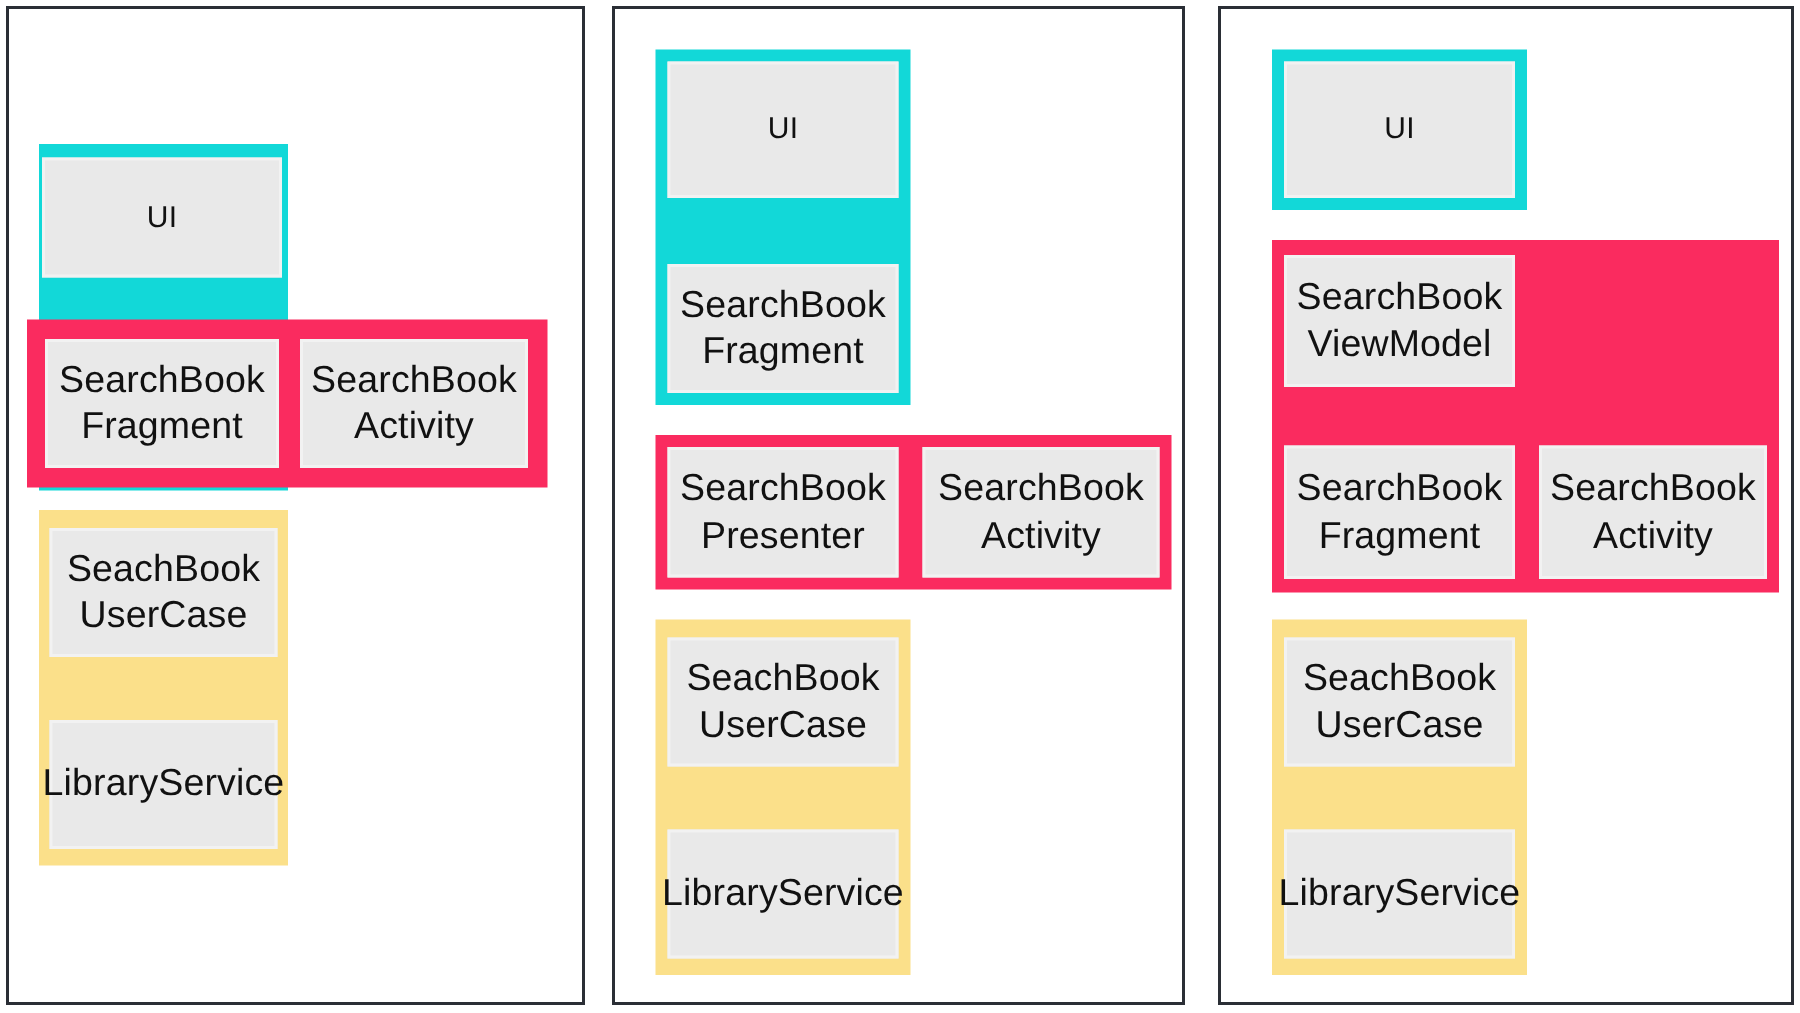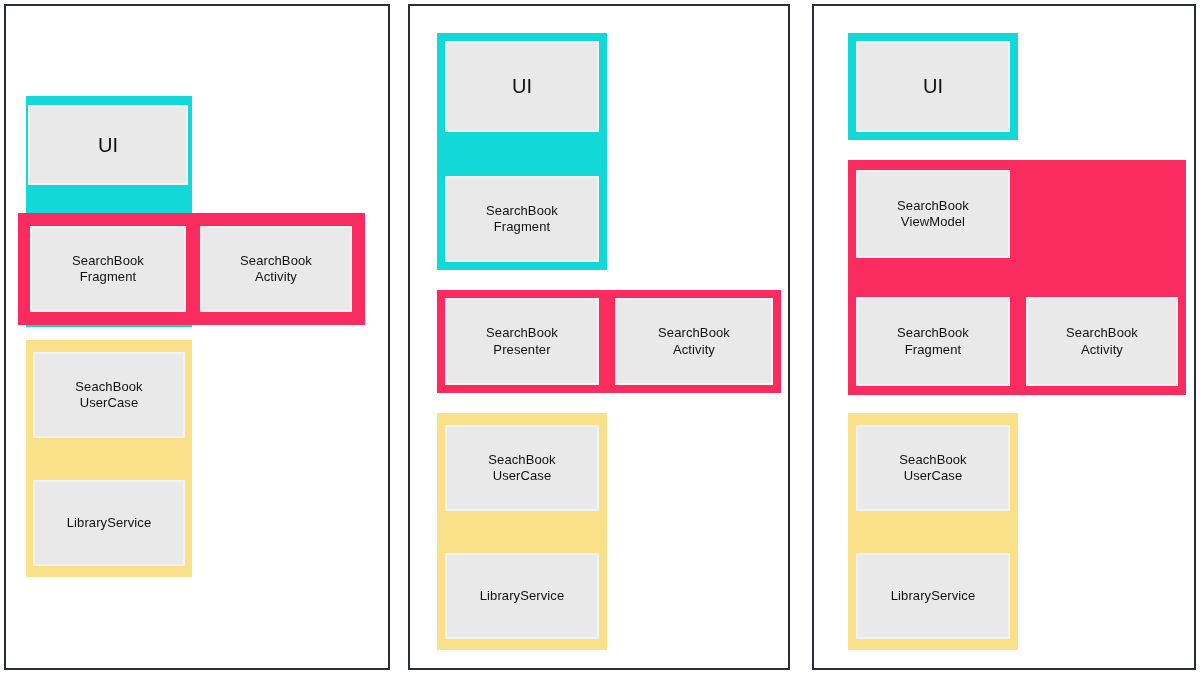--- a/index.html
+++ b/index.html
@@ -44,21 +44,21 @@
     display: flex;
     align-items: center;
     justify-content: center;
     text-align: center;
     color: #111111;
     font-size: 19px;
     line-height: 1.25;
     letter-spacing: 0.1px;
     white-space: pre-line;
   }
-  .component.small-label { font-size: 13px; }
+  .component.small-label { font-size: 25px; }
   .component.ui-label    { font-size: 20px; }
 
   
   .z-base  { z-index: 1; }
   .z-over  { z-index: 2; }
   .z-top   { z-index: 3; }
 </style>
 </head>
 <body>
 

